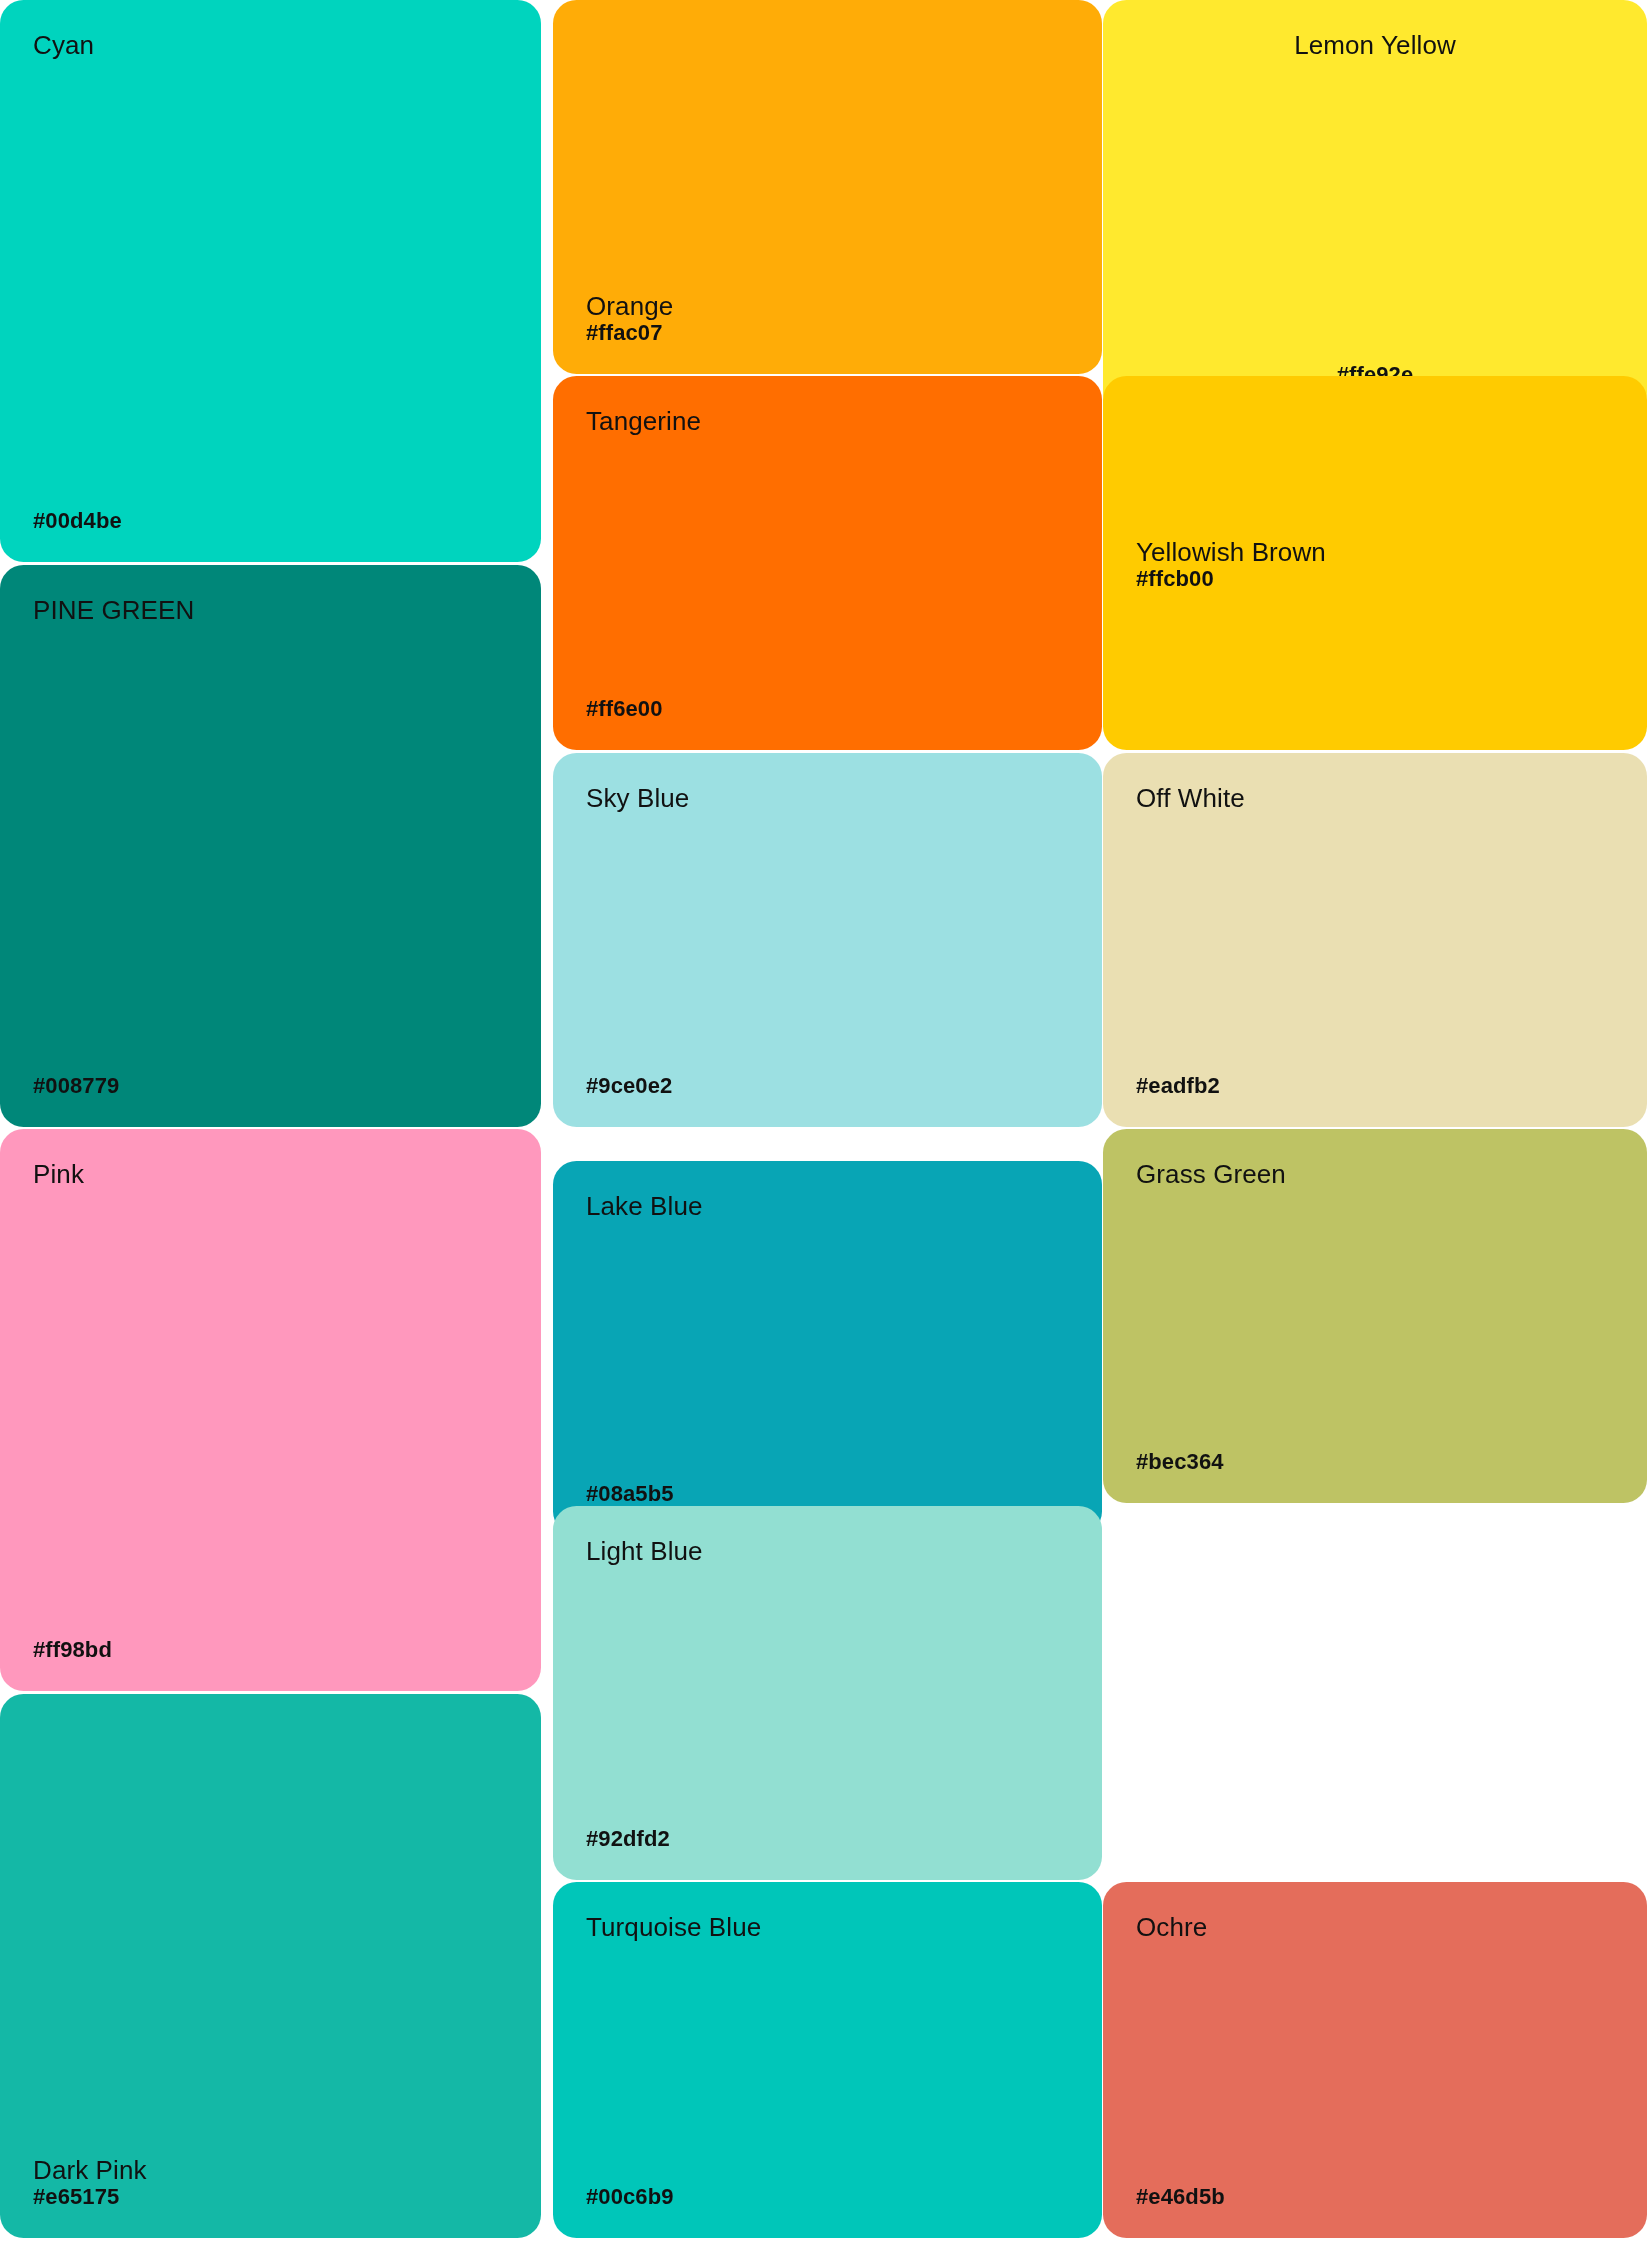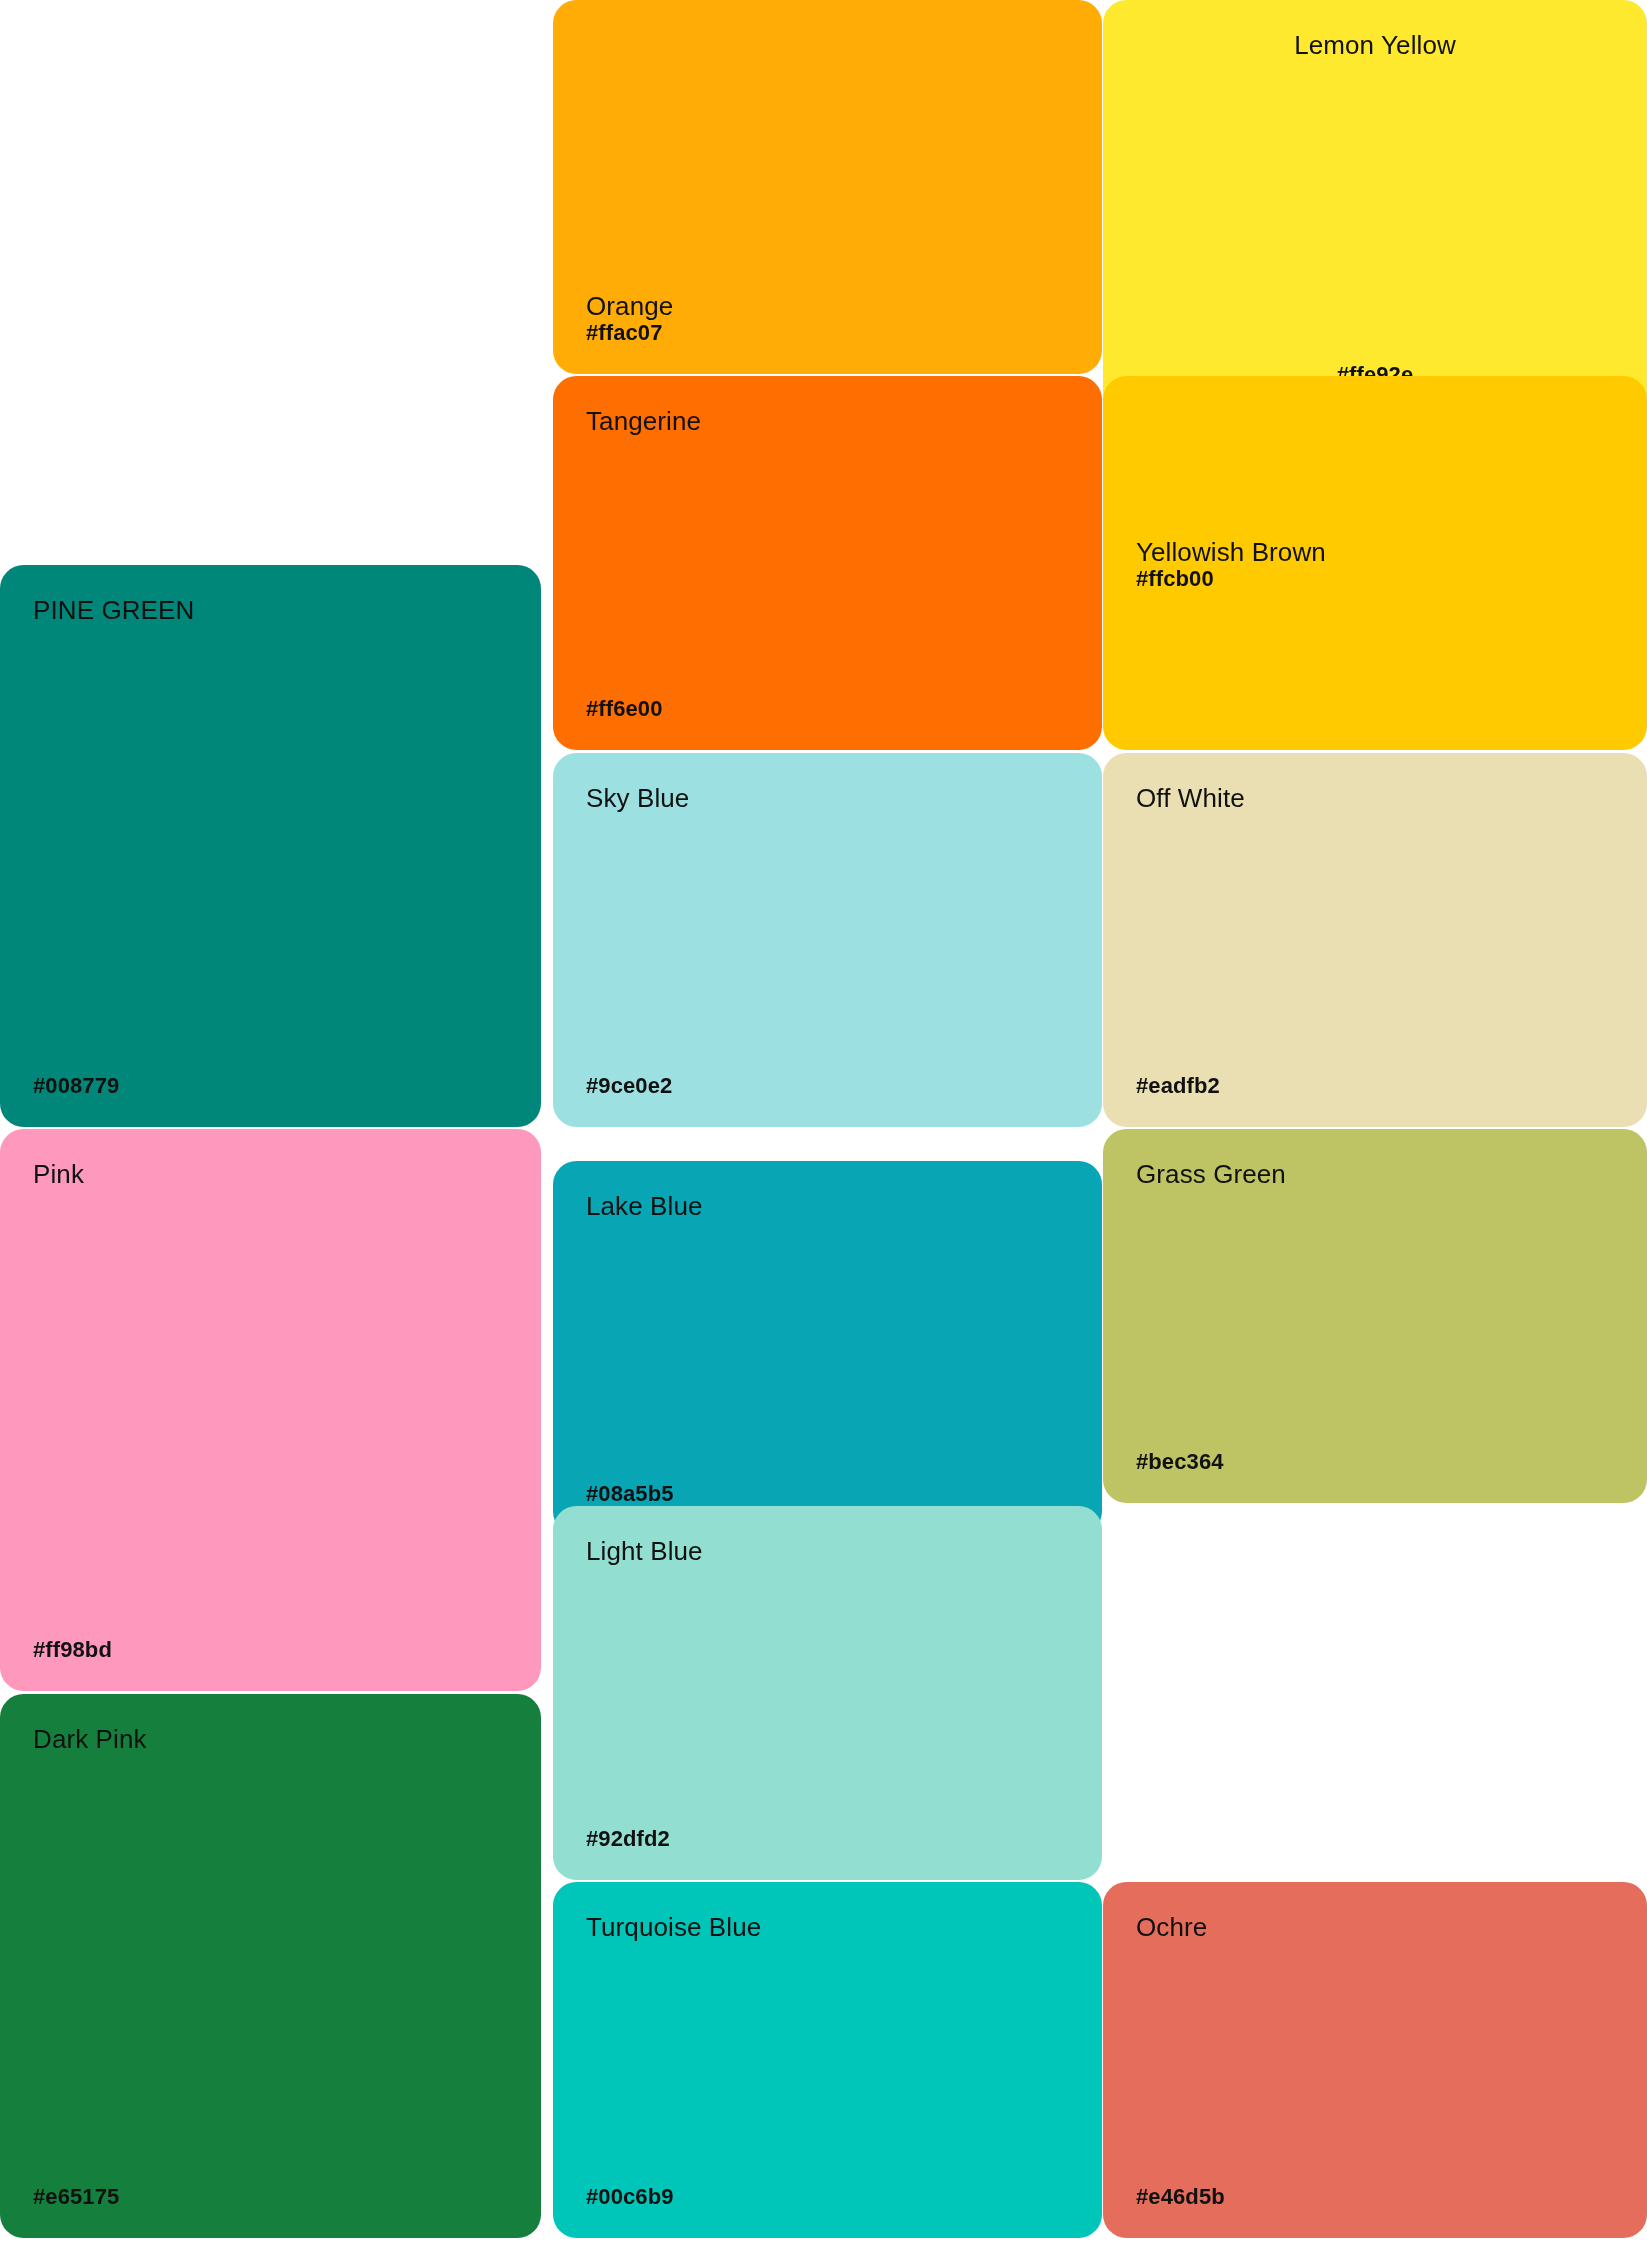--- a/index.html
+++ b/index.html
@@ -49,29 +49,33 @@
     letter-spacing: 0.1px;
     font-weight: 700;
     white-space: nowrap;
   }
 </style>
 </head>
 <body>
 
 <div id="palette-board" style="width: 1647px; height: 2250px; background: rgb(255, 255, 255);">
     <div class="swatch-column" style="left: 0px; width: 541px;">
+      <div class="swatch-card" style="top: 0px; height: 562px; background: rgb(0, 212, 190);">
+        <div class="swatch-name">Cyan</div>
+        <div class="swatch-hex">#00d4be</div>
+      </div>
       <div class="swatch-card" style="top: 565px; height: 562px; background: rgb(0, 135, 121);">
         <div class="swatch-name">PINE GREEN</div>
         <div class="swatch-hex">#008779</div>
       </div>
       <div class="swatch-card" style="top: 1129px; height: 562px; background: rgb(255, 152, 189);">
         <div class="swatch-name">Pink</div>
         <div class="swatch-hex">#ff98bd</div>
       </div>
-      <div class="swatch-card" style="top: 1694px; height: 544px; background: #15803d;">
+      <div class="swatch-card" style="top: 1694px; height: 544px; background: #14b8a6; justify-content: flex-end;">
         <div class="swatch-name">Dark Pink</div>
         <div class="swatch-hex">#e65175</div>
       </div>
     </div>
     <div class="swatch-column" style="left: 553px; width: 549px;">
       <div class="swatch-card" style="top: 0px; height: 374px; background: rgb(255, 172, 7); justify-content: flex-end;">
         <div class="swatch-name">Orange</div>
         <div class="swatch-hex">#ffac07</div>
       </div>
       <div class="swatch-card" style="top: 376px; height: 374px; background: rgb(255, 110, 0);">

